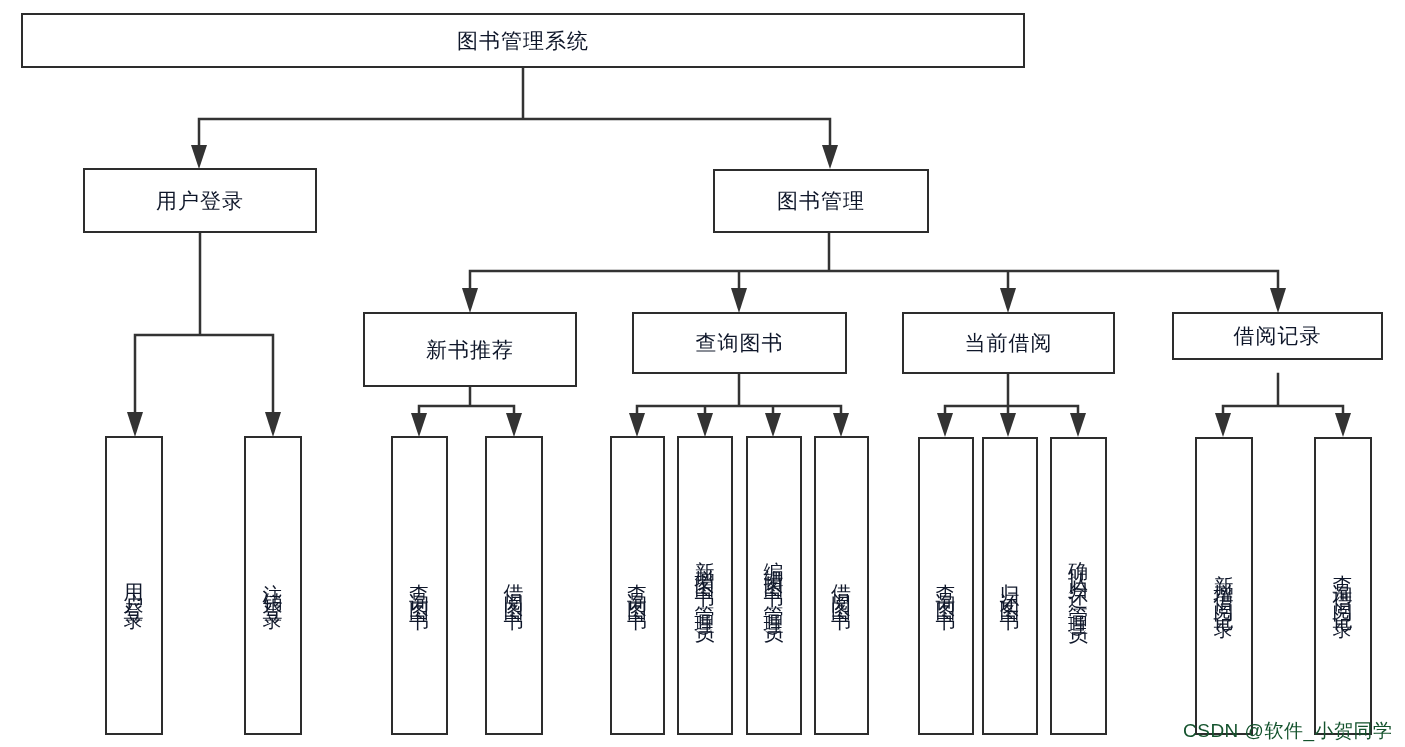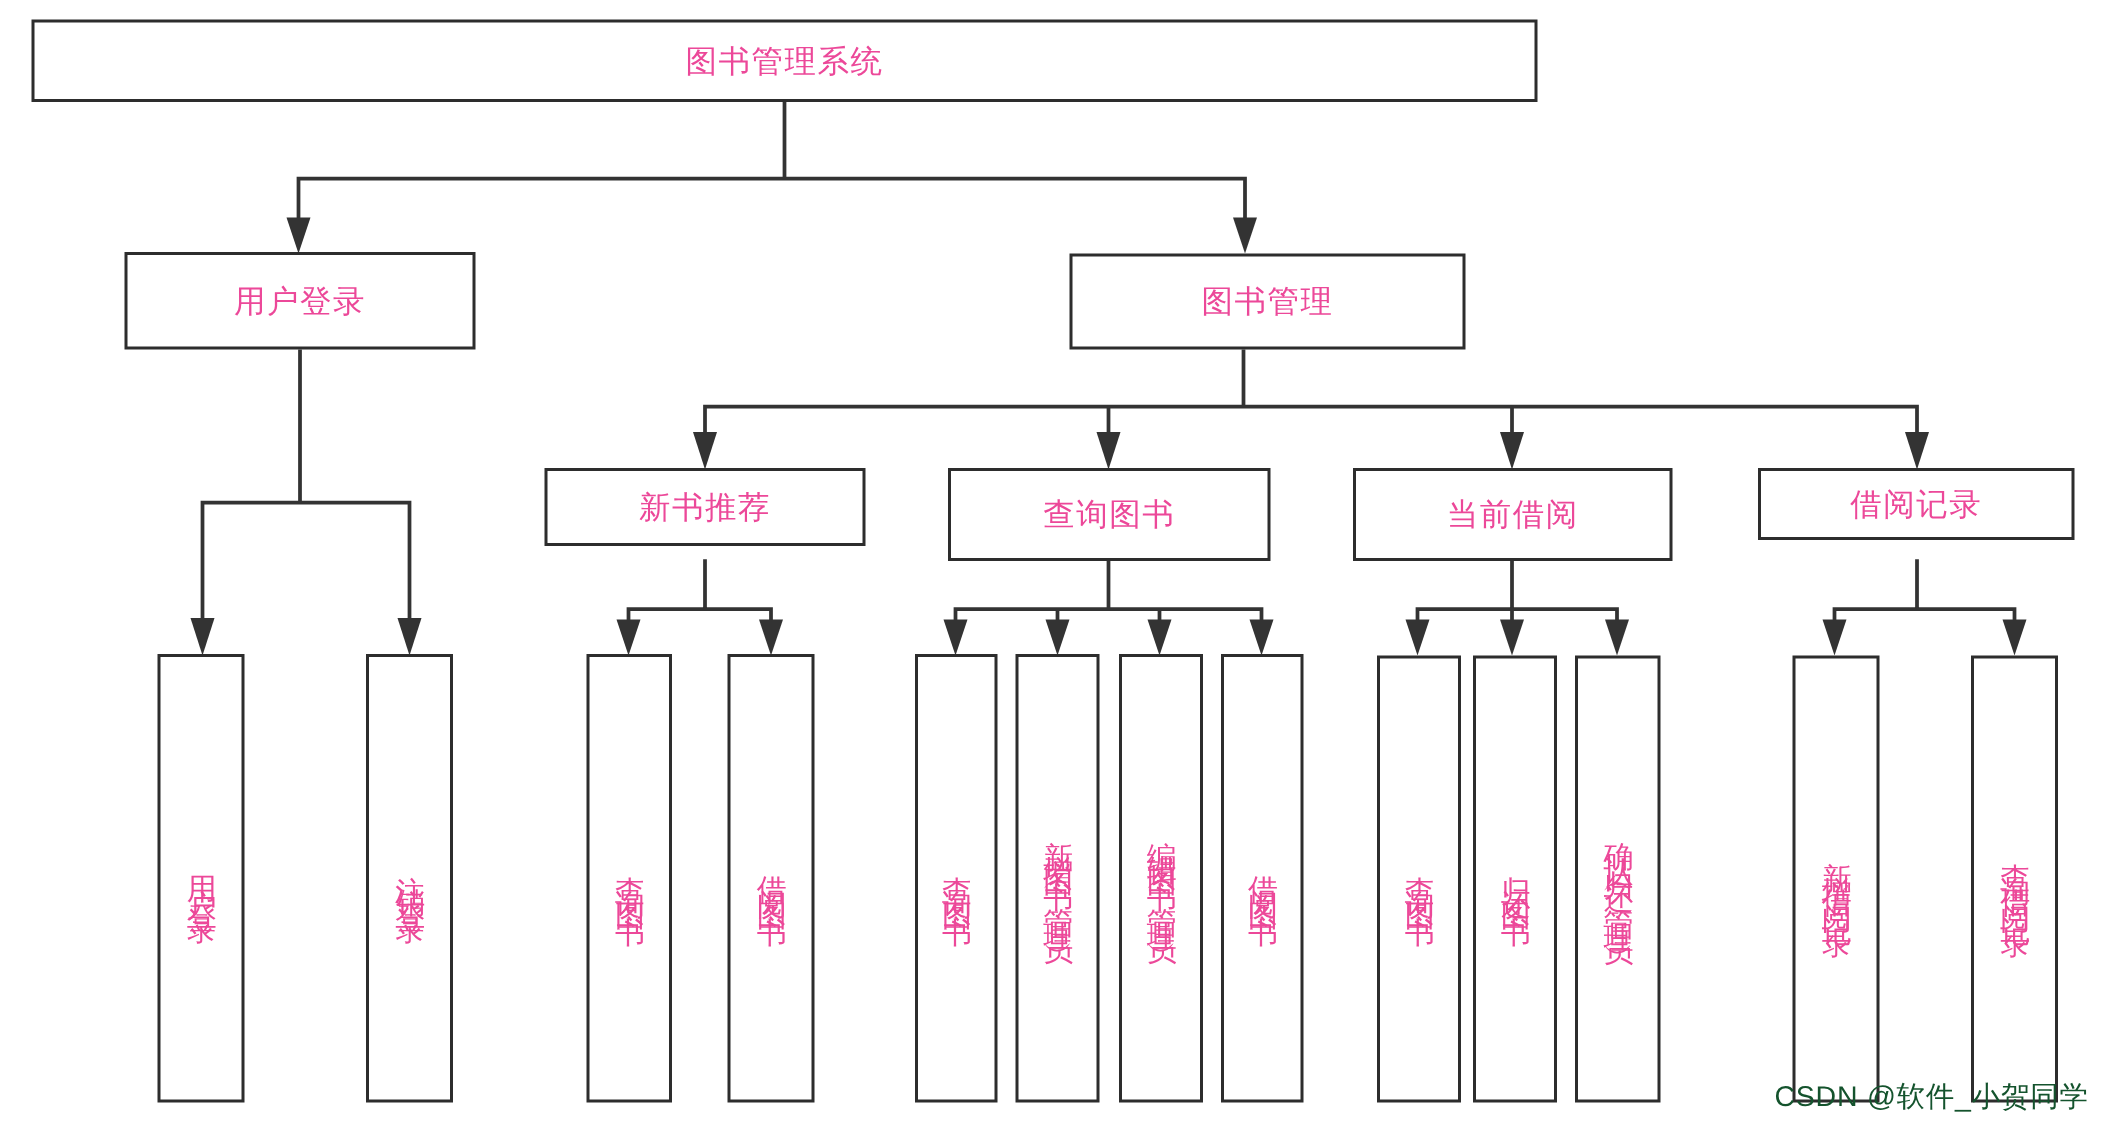--- a/index.html
+++ b/index.html
@@ -5,21 +5,21 @@
   html,body{margin:0;padding:0;background:#ffffff;}
   body{
     width:1405px;height:747px;position:relative;overflow:hidden;
     font-family:"Liberation Sans","DejaVu Sans",sans-serif;
   }
   #connectors{position:absolute;left:0;top:0;pointer-events:none;}
   .node{
     position:absolute;box-sizing:border-box;
     border:2.5px solid #2d2d2d;background:#ffffff;
     display:flex;align-items:center;justify-content:center;
-    color:#ec4899;
+    color:#0f172a;
   }
   .hnode{font-size:21px;letter-spacing:1px;}
   .vnode{
     font-size:20px;
     writing-mode:vertical-rl;text-orientation:mixed;
     letter-spacing:9px;line-height:1;
     display:flex;align-items:center;justify-content:center;
   }
   .root{font-size:21px;}
   .watermark{
@@ -78,25 +78,25 @@
   </g>
 </svg>
 
 <div class="node hnode root" style="left:21px;top:13px;width:1004px;height:55px;">
   <span>图书管理系统</span>
 </div>
 
 <div class="node hnode" style="left:83px;top:168px;width:234px;height:65px;">
   <span>用户登录</span>
 </div>
-<div class="node hnode" style="left:713px;top:169px;width:264px;height:64px;">
+<div class="node hnode" style="left:713px;top:169px;width:216px;height:64px;">
   <span>图书管理</span>
 </div>
 
-<div class="node hnode" style="left:363px;top:312px;width:214px;height:52px;">
+<div class="node hnode" style="left:363px;top:312px;width:214px;height:75px;">
   <span>新书推荐</span>
 </div>
 <div class="node hnode" style="left:632px;top:312px;width:215px;height:62px;">
   <span>查询图书</span>
 </div>
 <div class="node hnode" style="left:902px;top:312px;width:213px;height:62px;">
   <span>当前借阅</span>
 </div>
 <div class="node hnode" style="left:1172px;top:312px;width:211px;height:48px;">
   <span>借阅记录</span>

